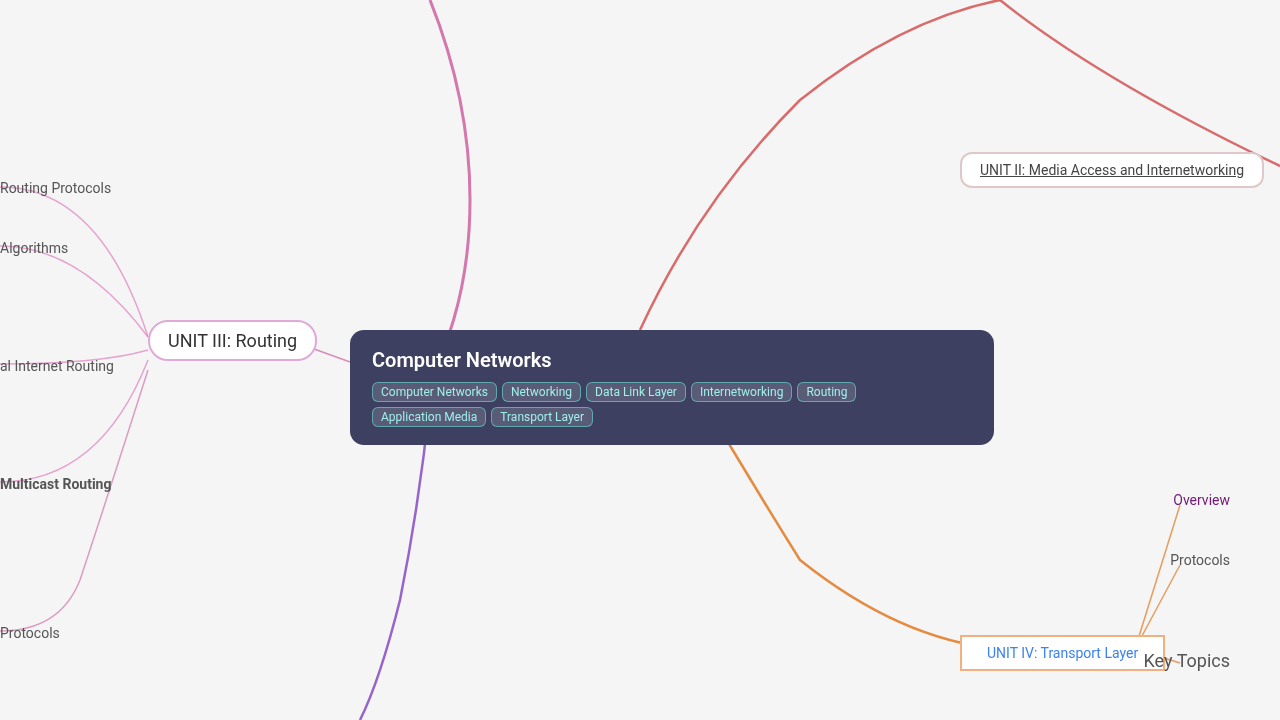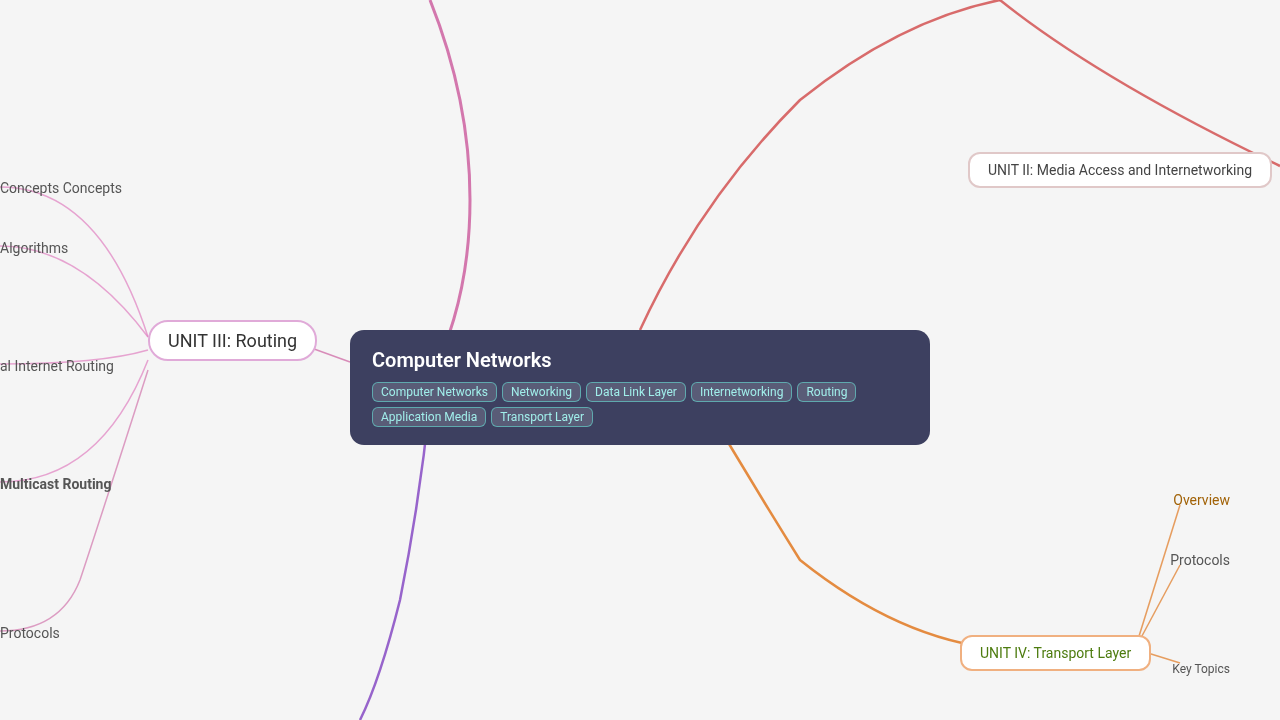--- a/index.html
+++ b/index.html
@@ -27,21 +27,21 @@
       width: 1280px;
       height: 720px;
       pointer-events: none;
     }
 
     
     .central-node {
       position: absolute;
       left: 350px;
       top: 330px;
-      width: 580px;
+      width: 644px;
       background: #3d4060;
       border-radius: 14px;
       padding: 18px 22px;
       color: white;
     }
 
     .central-node-title {
       font-size: 20px;
       font-weight: 600;
       margin-bottom: 10px;
@@ -73,42 +73,43 @@
       border-radius: 20px;
       padding: 8px 18px;
       font-size: 18px;
       color: #333;
       white-space: nowrap;
     }
 
     
     .unit2-node {
       position: absolute;
-      right: 8px;
+      right: 16px;
       top: 152px;
       background: white;
       border: 2px solid #e0c8c8;
       border-radius: 12px;
       padding: 8px 18px;
       font-size: 14px;
       color: #444;
       white-space: nowrap;
+      text-decoration: underline;
     }
 
     
     .unit4-node {
       position: absolute;
       left: 960px;
       top: 635px;
       background: white;
       border: 2px solid #f0b080;
-      border-radius: 12px;
-      padding: 8px 18px;
+      border-radius: 0;
+      padding: 8px 25px;
       font-size: 14px;
-      color: #4d7c0f;
+      color: #3b82f6;
       white-space: nowrap;
     }
 
     
     .left-item {
       position: absolute;
       left: 0;
       font-size: 14px;
       color: #555;
       white-space: nowrap;
@@ -167,38 +168,38 @@
 
   <div class="unit2-node">
     <span>UNIT II: Media Access and Internetworking</span>
   </div>
 
   <div class="unit4-node">
     <span>UNIT IV: Transport Layer</span>
   </div>
 
   <div class="left-item" style="top: 180px;">
-    <span>Concepts Concepts</span>
+    <span>Routing Protocols</span>
   </div>
   <div class="left-item" style="top: 240px;">
     <span>Algorithms</span>
   </div>
   <div class="left-item" style="top: 358px;">
     <span>al Internet Routing</span>
   </div>
   <div class="left-item" style="top: 476px; font-weight: bold;">
     <span>Multicast Routing</span>
   </div>
   <div class="left-item" style="top: 625px;">
     <span>Protocols</span>
   </div>
 
-  <div style="position: absolute; right: 50px; top: 492px; font-size: 14px; color: #a16207;">
+  <div style="position: absolute; right: 50px; top: 492px; font-size: 14px; color: #701a75;">
     <span>Overview</span>
   </div>
   <div style="position: absolute; right: 50px; top: 552px; font-size: 14px; color: #555;">
     <span>Protocols</span>
   </div>
-  <div style="position: absolute; right: 50px; top: 650px; font-size: 12px; color: #555; margin-top: 12px;">
+  <div style="position: absolute; right: 50px; top: 650px; font-size: 18px; color: #555;">
     <span>Key Topics</span>
   </div>
 
 </div>
 
 </body></html>

